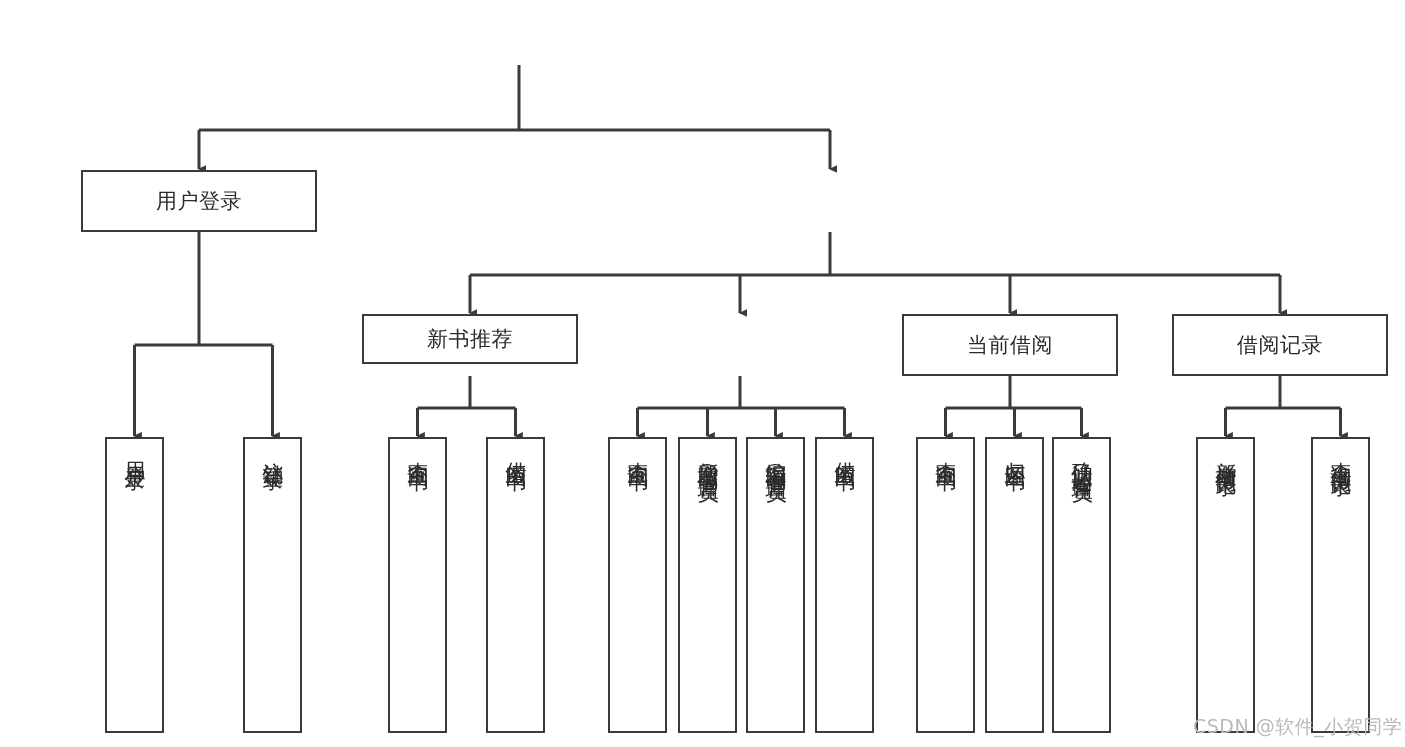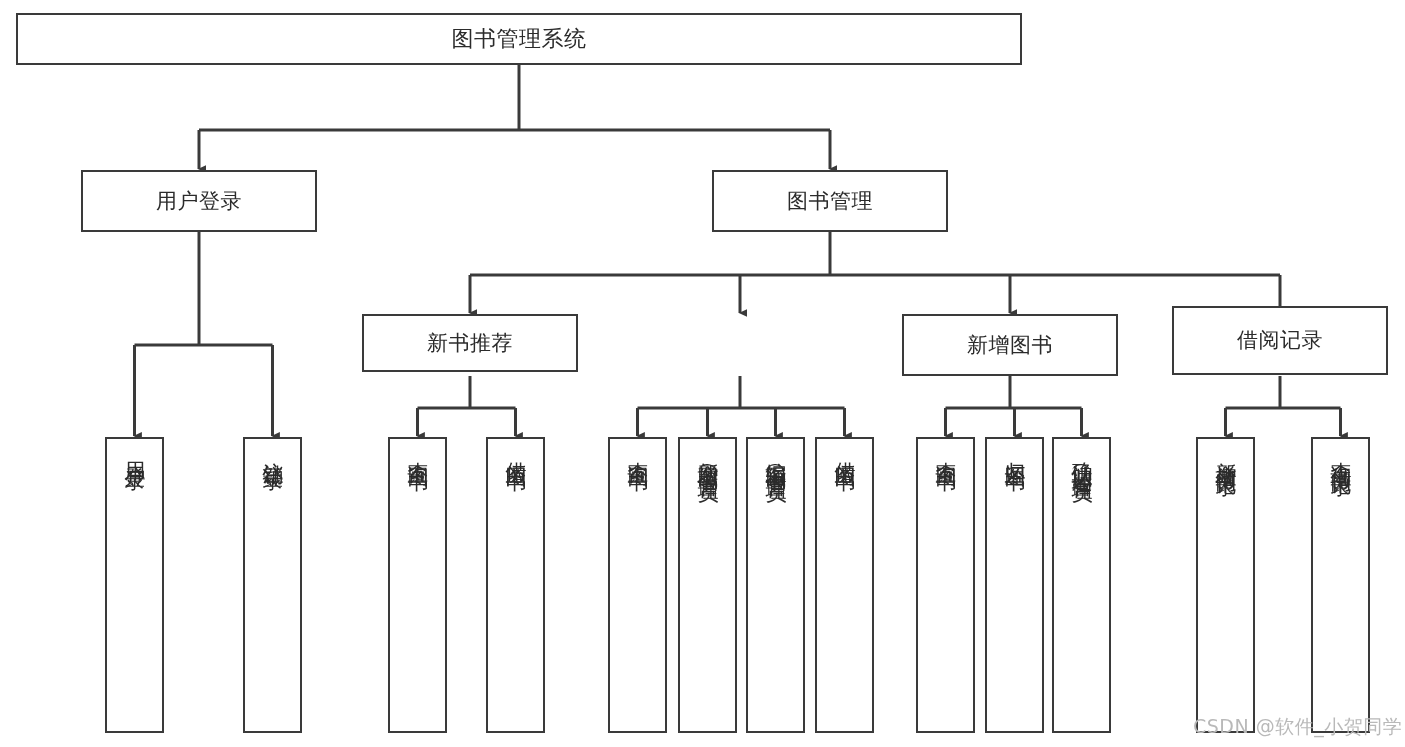--- a/index.html
+++ b/index.html
@@ -111,38 +111,32 @@
         <line x1="945.5" y1="408" x2="945.5" y2="436" marker-end="url(#arrowhead)"></line>
         <line x1="1014.5" y1="408" x2="1014.5" y2="436" marker-end="url(#arrowhead)"></line>
         <line x1="1081.5" y1="408" x2="1081.5" y2="436" marker-end="url(#arrowhead)"></line>
         <line x1="1280" y1="376" x2="1280" y2="408"></line>
         <line x1="1225.5" y1="408" x2="1340.5" y2="408"></line>
         <line x1="1225.5" y1="408" x2="1225.5" y2="436" marker-end="url(#arrowhead)"></line>
         <line x1="1340.5" y1="408" x2="1340.5" y2="436" marker-end="url(#arrowhead)"></line>
       </g>
   </svg>
 
-  <div class="node-box horiz root-box" style="left: 16px; top: 13px; width: 1006px; height: 52px;">
-    <span class="node-label">图书管理系统</span>
-  </div>
 
   <div class="node-box horiz" style="left: 81px; top: 170px; width: 236px; height: 62px;">
     <span class="node-label">用户登录</span>
   </div>
-  <div class="node-box horiz" style="left: 712px; top: 170px; width: 236px; height: 62px;">
-    <span class="node-label">图书管理</span>
-  </div>
 
-  <div class="node-box horiz" style="left: 362px; top: 314px; width: 216px; height: 58px;">
+  <div class="node-box horiz" style="left: 362px; top: 314px; width: 216px; height: 50px;">
     <span class="node-label">新书推荐</span>
   </div>
   <div class="node-box horiz" style="left: 902px; top: 314px; width: 216px; height: 62px;">
-    <span class="node-label">新增图书</span>
+    <span class="node-label">当前借阅</span>
   </div>
-  <div class="node-box horiz" style="left: 1172px; top: 306px; width: 216px; height: 69px;">
+  <div class="node-box horiz" style="left: 1172px; top: 314px; width: 216px; height: 62px;">
     <span class="node-label">借阅记录</span>
   </div>
 
   <div class="node-box vert" style="left: 105px; top: 437px; width: 59px; height: 296px;">
     <span class="node-label">用户登录</span>
   </div>
   <div class="node-box vert" style="left: 243px; top: 437px; width: 59px; height: 296px;">
     <span class="node-label">注销登录</span>
   </div>
   <div class="node-box vert" style="left: 388px; top: 437px; width: 59px; height: 296px;">

